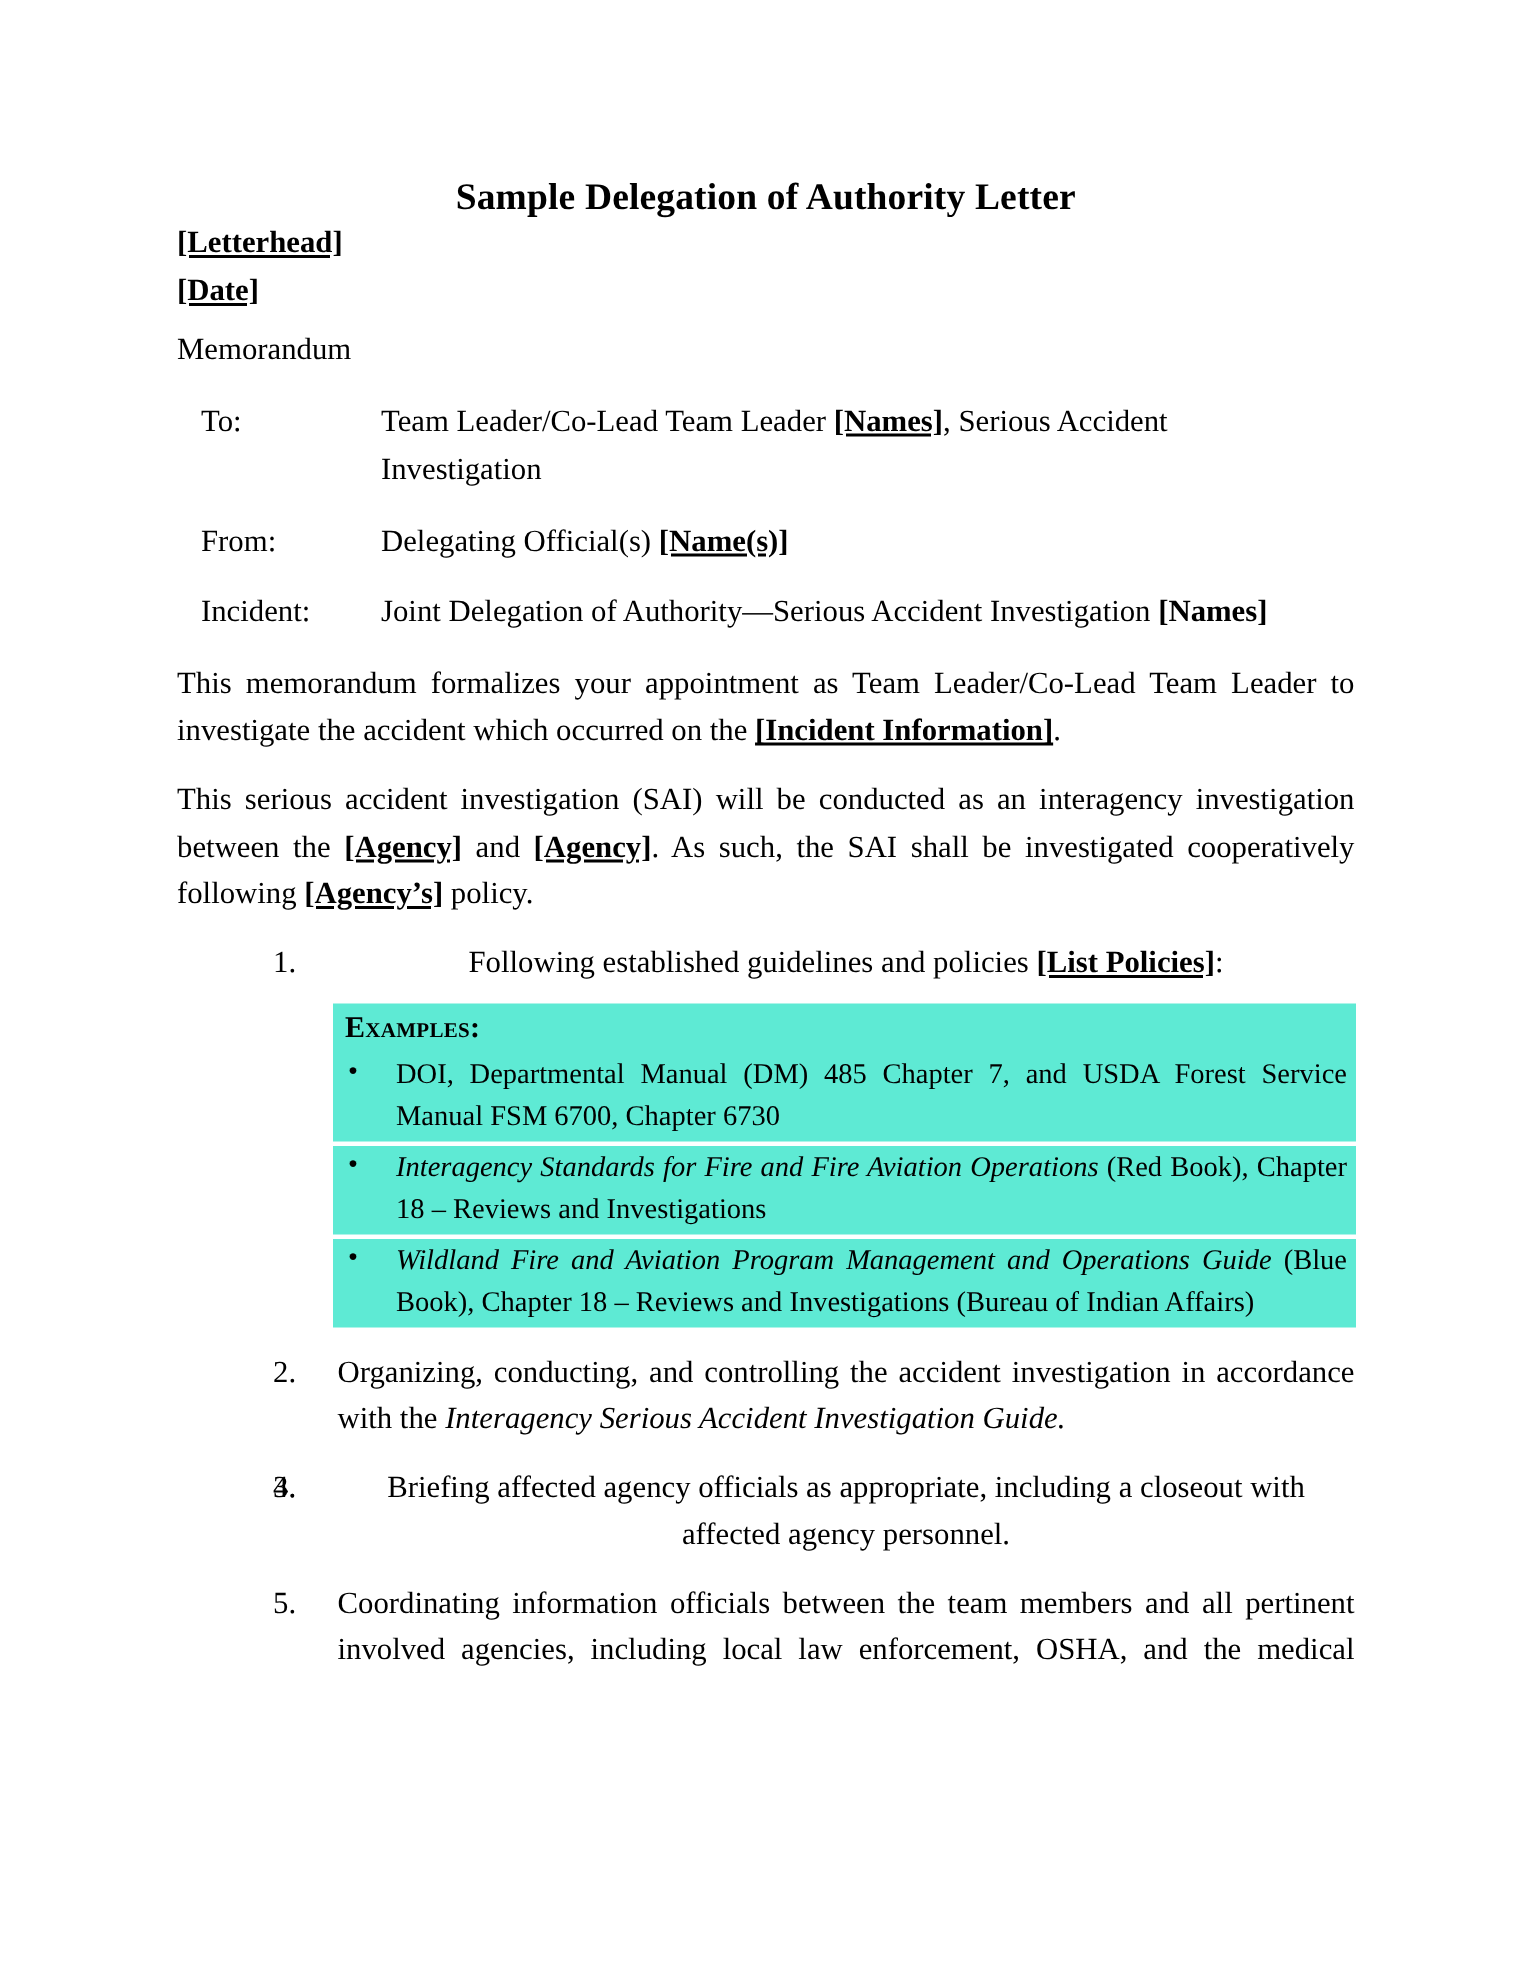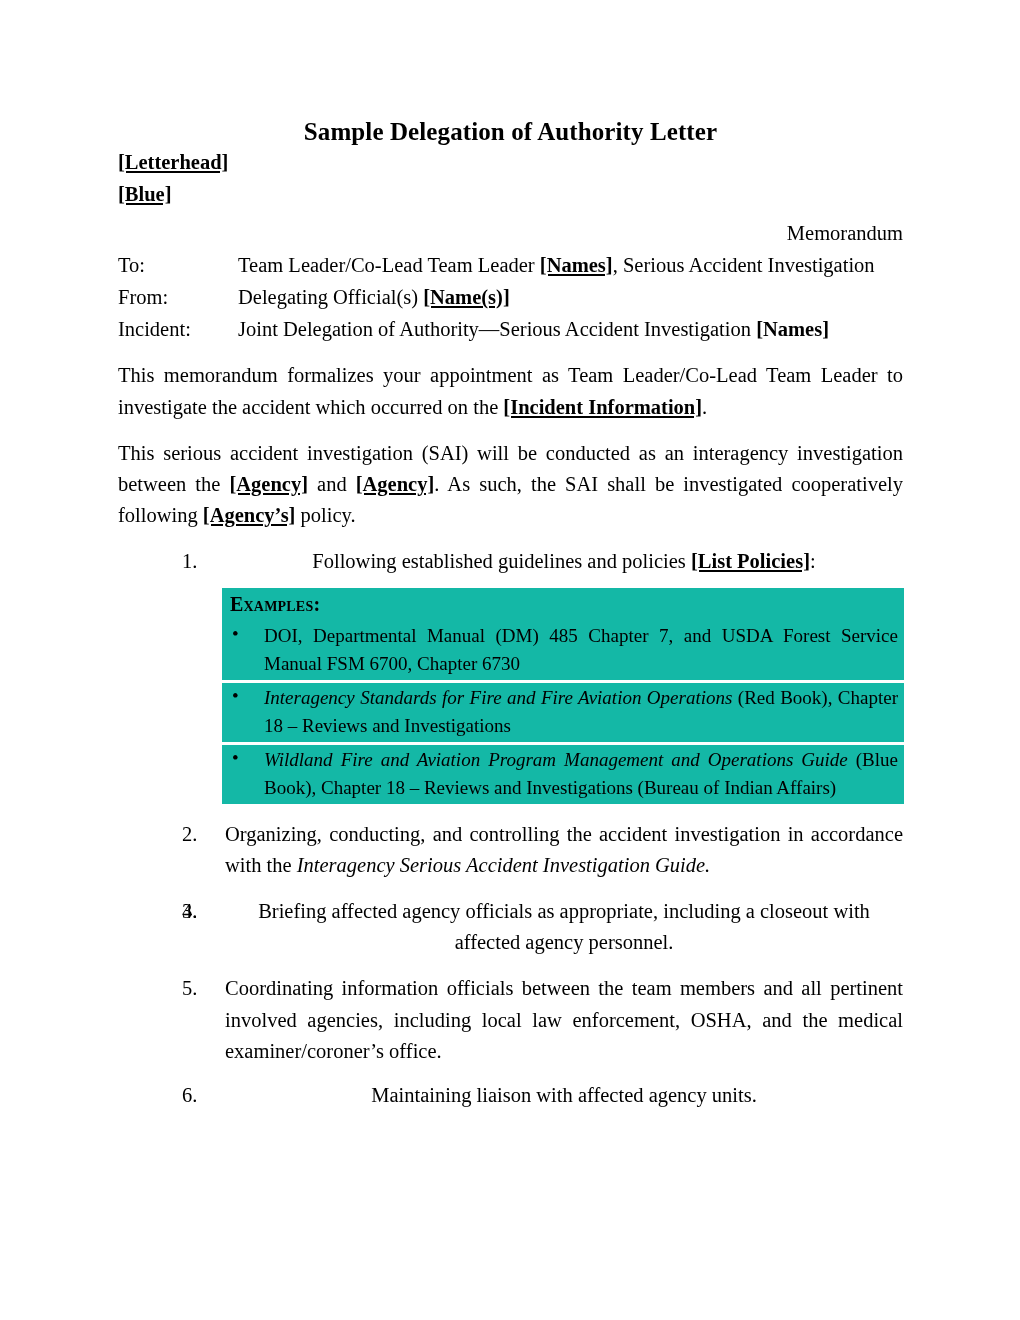--- a/index.html
+++ b/index.html
@@ -56,26 +56,25 @@
     line-height: 1.55;
     margin: 0;
   }
   .headline.first {
   }
   .memo-word {
     font-size: 20.5px;
     line-height: 1.55;
     margin: 0;
     margin-top: 8px;
-    text-align: right;
   }
   .memo-row {
     font-size: 20.5px;
     line-height: 1.55;
-    margin: 0;
+    margin: 16px;
     display: flex;
     justify-content: flex-end;
   }
   .memo-label {
     width: 120px;
     flex: 0 0 120px;
   }
   .memo-value {
     flex: 1 1 auto;
   }
@@ -124,21 +123,21 @@
     margin-top: 13px;
   }
 
   
   .examples {
     margin-top: 11px;
     margin-left: -3px;
     width: 682px;
   }
   .ex-line {
-    background: #14b8a6;
+    background: #5eead4;
     font-size: 19px;
     line-height: 1.5;
     padding: 1px 6px 1px 8px;
     box-sizing: border-box;
   }
   .ex-title {
     font-weight: bold;
     font-variant: small-caps;
     letter-spacing: 0.2px;
     font-size: 20px;
@@ -167,21 +166,21 @@
 <div class="page">
   <div class="content">
 
     <h1 class="doc-title">Sample Delegation of Authority Letter</h1>
 
     <p class="headline first">
       <span class="tok-u">[Letterhead]</span>
     </p>
 
     <p class="headline">
-      <span class="tok-u">[Blue]</span>
+      <span class="tok-u">[Date]</span>
     </p>
 
     <p class="memo-word">Memorandum</p>
 
     <div class="memo-row">
       <span class="memo-label">To:</span>
       <span class="memo-value"><span>Team Leader/Co-Lead Team Leader </span><span class="tok-u">[Names]</span><span>, Serious Accident Investigation</span></span>
     </div>
 
     <div class="memo-row">

